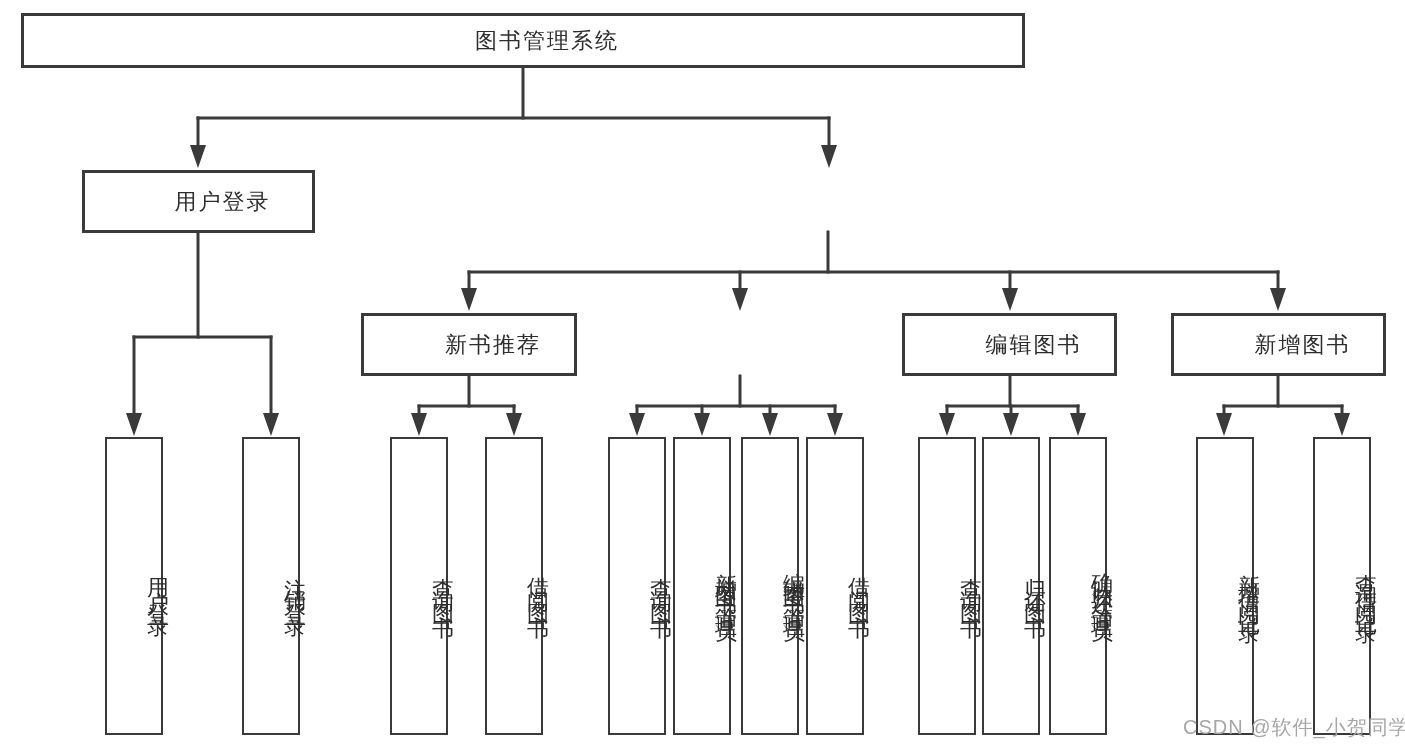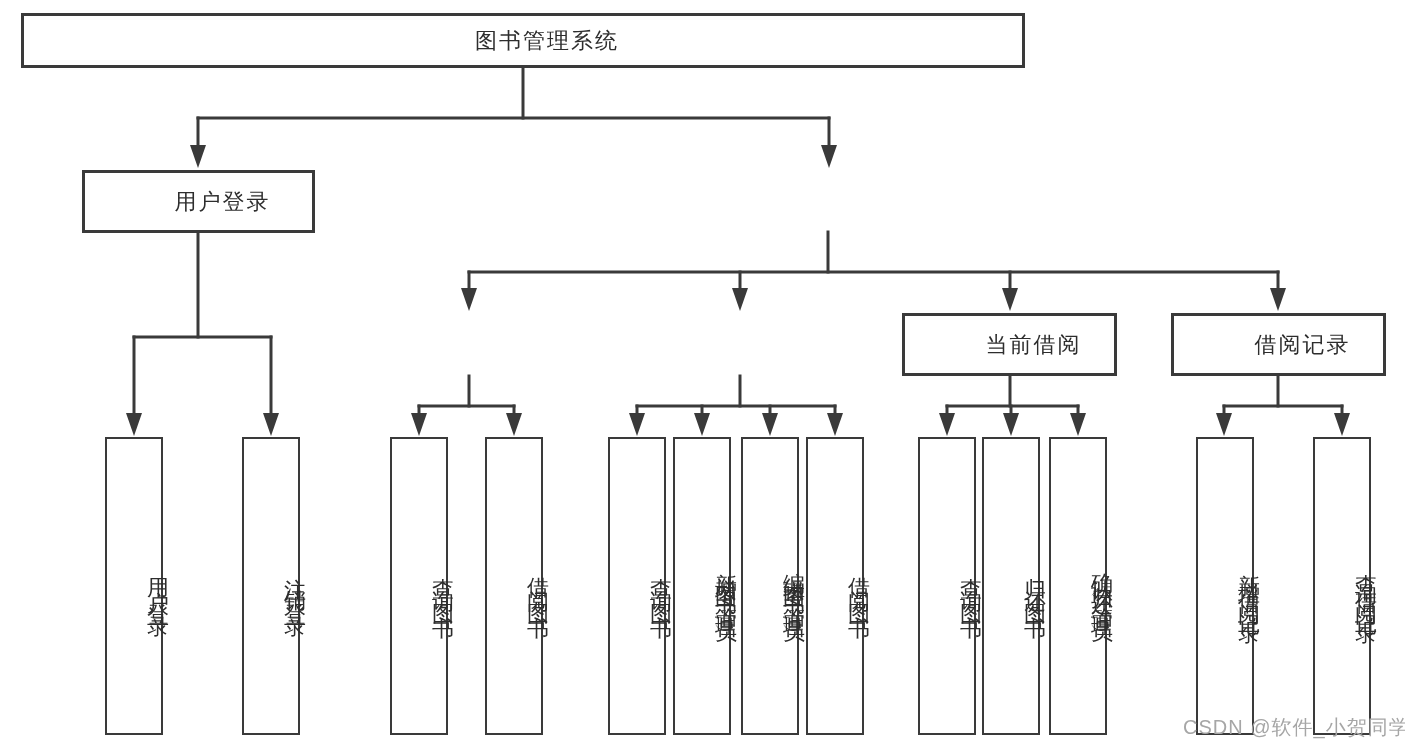--- a/index.html
+++ b/index.html
@@ -153,25 +153,28 @@
   </svg>
 
   <div class="box" style="left:21px; top:13px; width:1004px; height:55px;">
     <span>图书管理系统</span>
   </div>
 
   <div class="box" style="left:82px; top:170px; width:233px; height:63px;">
     <span>用户登录</span>
   </div>
 
+  <div class="box" style="left:361px; top:313px; width:216px; height:63px;">
+    <span>新书推荐</span>
+  </div>
   <div class="box" style="left:902px; top:313px; width:215px; height:63px;">
-    <span>当前借阅</span>
+    <span>编辑图书</span>
   </div>
   <div class="box" style="left:1171px; top:313px; width:215px; height:63px;">
-    <span>借阅记录</span>
+    <span>新增图书</span>
   </div>
 
   <div class="box leaf" style="left:105px; top:437px; width:58px; height:298px;">
     <span>用户登录</span>
   </div>
   <div class="box leaf" style="left:242px; top:437px; width:58px; height:298px;">
     <span>注销登录</span>
   </div>
 
   <div class="box leaf" style="left:390px; top:437px; width:58px; height:298px;">

